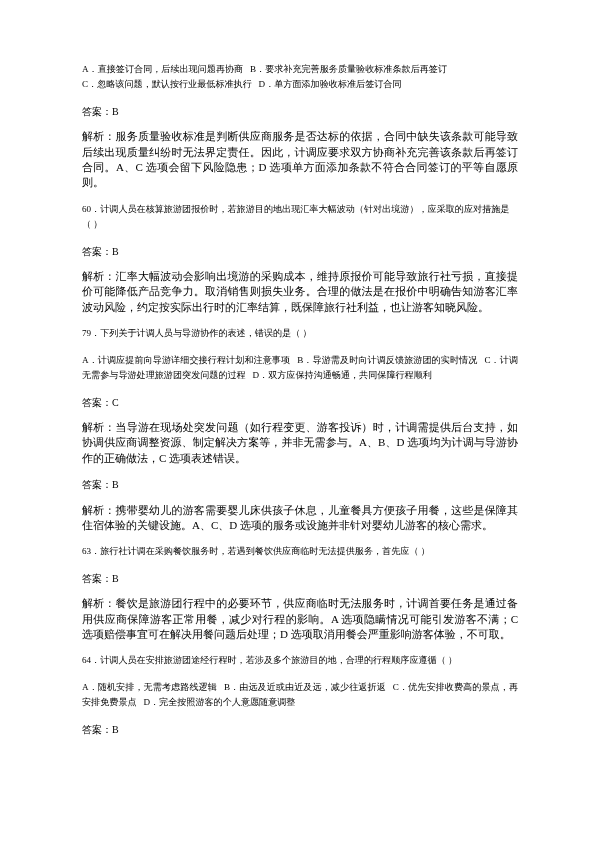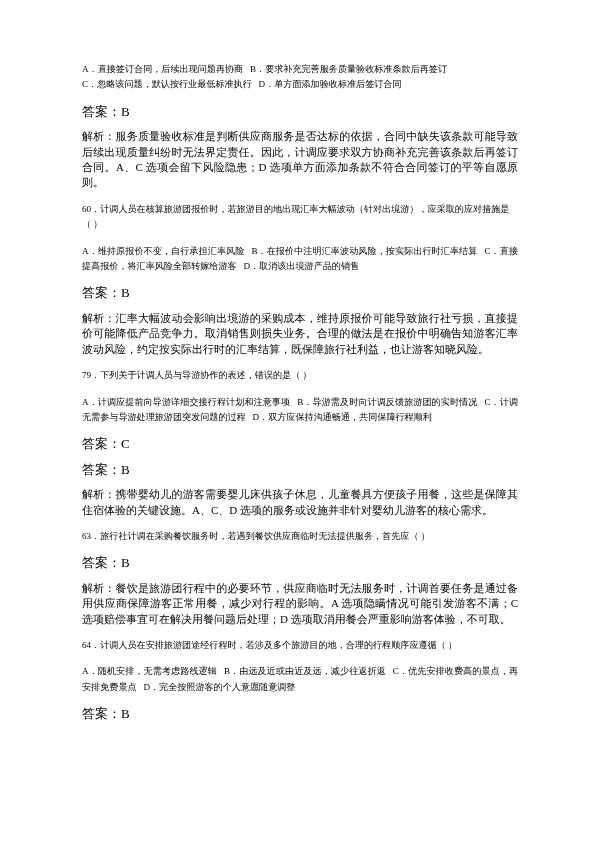--- a/index.html
+++ b/index.html
@@ -25,21 +25,21 @@
   .block {
     margin-bottom: 11px;
   }
   .qline {
     font-size: 9.1px;
     line-height: 15.4px;
     color: #000000;
     font-family: Liberation Serif, serif;
   }
   .answer {
-    font-size: 13px;
+    font-size: 10px;
     line-height: 15.4px;
     color: #000000;
     margin-bottom: 10px;
   }
   .analysis {
     font-size: 11px;
     line-height: 15.4px;
     color: #000000;
     text-align: justify;
     white-space: pre-wrap;
@@ -61,31 +61,29 @@
   <div class="content">
 
     <div class="block">
       <div class="opt-line">A．直接签订合同，后续出现问题再协商   B．要求补充完善服务质量验收标准条款后再签订</div>
       <div class="opt-line">C．忽略该问题，默认按行业最低标准执行   D．单方面添加验收标准后签订合同</div>
     </div>
     <div class="answer">答案：B</div>
     <div class="analysis block">解析：服务质量验收标准是判断供应商服务是否达标的依据，合同中缺失该条款可能导致后续出现质量纠纷时无法界定责任。因此，计调应要求双方协商补充完善该条款后再签订合同。A、C 选项会留下风险隐患；D 选项单方面添加条款不符合合同签订的平等自愿原则。</div>
 
     <div class="qline block">60．计调人员在核算旅游团报价时，若旅游目的地出现汇率大幅波动（针对出境游），应采取的应对措施是（ ）</div>
-    <div class="block">
-      <div class="opt-line">A．维持原报价不变，自行承担汇率风险   B．在报价中注明汇率波动风险，按实际出行时汇率结算   C．直接提高报价，将汇率风险全部转嫁给游客   D．取消该出境游产品的销售</div>
-    </div>
     <div class="answer">答案：B</div>
     <div class="analysis block">解析：汇率大幅波动会影响出境游的采购成本，维持原报价可能导致旅行社亏损，直接提价可能降低产品竞争力。取消销售则损失业务。合理的做法是在报价中明确告知游客汇率波动风险，约定按实际出行时的汇率结算，既保障旅行社利益，也让游客知晓风险。</div>
 
     <div class="qline block">79．下列关于计调人员与导游协作的表述，错误的是（ ）</div>
     <div class="block">
       <div class="opt-line">A．计调应提前向导游详细交接行程计划和注意事项   B．导游需及时向计调反馈旅游团的实时情况   C．计调无需参与导游处理旅游团突发问题的过程   D．双方应保持沟通畅通，共同保障行程顺利</div>
     </div>
     <div class="answer">答案：C</div>
+    <div class="analysis block">解析：当导游在现场处突发问题（如行程变更、游客投诉）时，计调需提供后台支持，如协调供应商调整资源、制定解决方案等，并非无需参与。A、B、D 选项均为计调与导游协作的正确做法，C 选项表述错误。</div>
 
     <div class="answer">答案：B</div>
     <div class="analysis block">解析：携带婴幼儿的游客需要婴儿床供孩子休息，儿童餐具方便孩子用餐，这些是保障其住宿体验的关键设施。A、C、D 选项的服务或设施并非针对婴幼儿游客的核心需求。</div>
 
     <div class="qline block">63．旅行社计调在采购餐饮服务时，若遇到餐饮供应商临时无法提供服务，首先应（ ）</div>
     <div class="answer">答案：B</div>
     <div class="analysis block">解析：餐饮是旅游团行程中的必要环节，供应商临时无法服务时，计调首要任务是通过备用供应商保障游客正常用餐，减少对行程的影响。A 选项隐瞒情况可能引发游客不满；C 选项赔偿事宜可在解决用餐问题后处理；D 选项取消用餐会严重影响游客体验，不可取。</div>
 
     <div class="qline block">64．计调人员在安排旅游团途经行程时，若涉及多个旅游目的地，合理的行程顺序应遵循（ ）</div>
     <div class="block">

